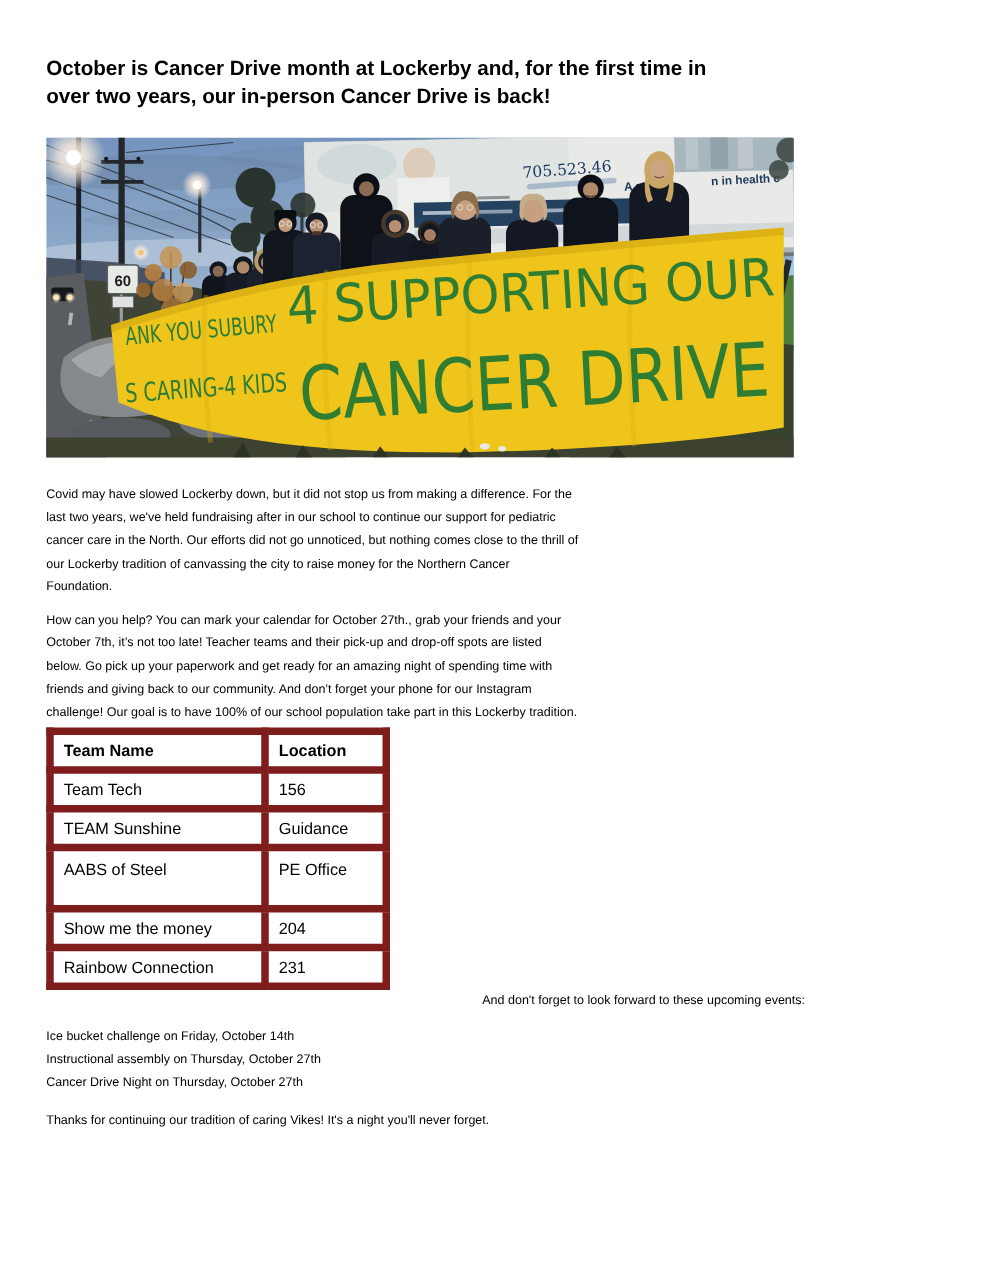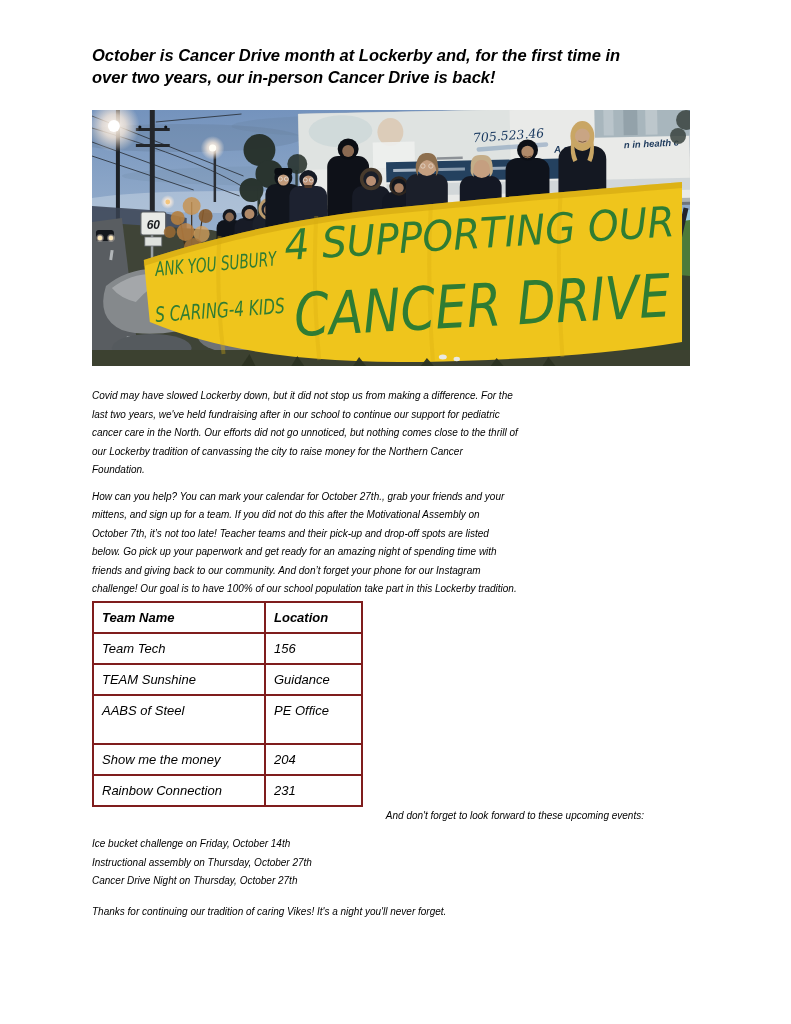--- a/index.html
+++ b/index.html
@@ -2,31 +2,31 @@
 <html><head>
 <meta charset="utf-8">
 <style>
   html,body{margin:0;padding:0;}
   body{
     width:791px;height:1024px;background:#ffffff;overflow:hidden;
     font-family:"Liberation Sans", sans-serif;color:#000;
     -webkit-font-smoothing:antialiased;
   }
   .page{position:relative;width:644px;height:1024px;box-sizing:border-box;
-        padding:44px 0 0 92px;font-style:italic;}
+        padding:44px 0 0 37px;}
   .heading{margin:0;font-size:16.5px;font-weight:bold;line-height:22px;white-space:nowrap;}
   .photo-figure{margin:22px 0 0 0;width:598px;height:256px;}
   .photo-figure svg{display:block;width:598px;height:256px;}
   .para{font-size:10px;line-height:18.5px;}
   .para .line{white-space:nowrap;}
   .p1{margin-top:21px;}
   .p2{margin-top:8px;}
   .team-table{border-collapse:collapse;margin-top:2px;font-size:13px;}
   .team-table th,.team-table td{
-    border:2px solid #7f1d1d;text-align:left;vertical-align:middle;
+    border:6px solid #7f1d1d;text-align:left;vertical-align:middle;
     padding:0 6px 0 8px;font-weight:normal;
   }
   .team-table th{font-weight:bold;}
   .team-table tr{height:31px;}
   .team-table tr.tall{height:49px;border-radius:12px;}
   .team-table tr.tall td{vertical-align:top;padding-top:7px;}
   .col-name{width:172px;}
   .col-loc{width:97px;}
   .events-intro{text-align:right;}
   .events-list{margin-top:10px;}
@@ -320,21 +320,20 @@
   <div class="para p1">
     <div class="line">Covid may have slowed Lockerby down, but it did not stop us from making a difference. For the</div>
     <div class="line">last two years, we've held fundraising after in our school to continue our support for pediatric</div>
     <div class="line">cancer care in the North. Our efforts did not go unnoticed, but nothing comes close to the thrill of</div>
     <div class="line">our Lockerby tradition of canvassing the city to raise money for the Northern Cancer</div>
     <div class="line">Foundation.</div>
   </div>
 
   <div class="para p2">
     <div class="line">How can you help? You can mark your calendar for October 27th., grab your friends and your</div>
-    <div class="line">mittens, and sign up for a team. If you did not do this after the Motivational Assembly on</div>
     <div class="line">October 7th, it’s not too late! Teacher teams and their pick-up and drop-off spots are listed</div>
     <div class="line">below. Go pick up your paperwork and get ready for an amazing night of spending time with</div>
     <div class="line">friends and giving back to our community. And don’t forget your phone for our Instagram</div>
     <div class="line">challenge! Our goal is to have 100% of our school population take part in this Lockerby tradition.</div>
   </div>
 
   <table class="team-table">
     <colgroup>
         <col class="col-name">
         <col class="col-loc">

